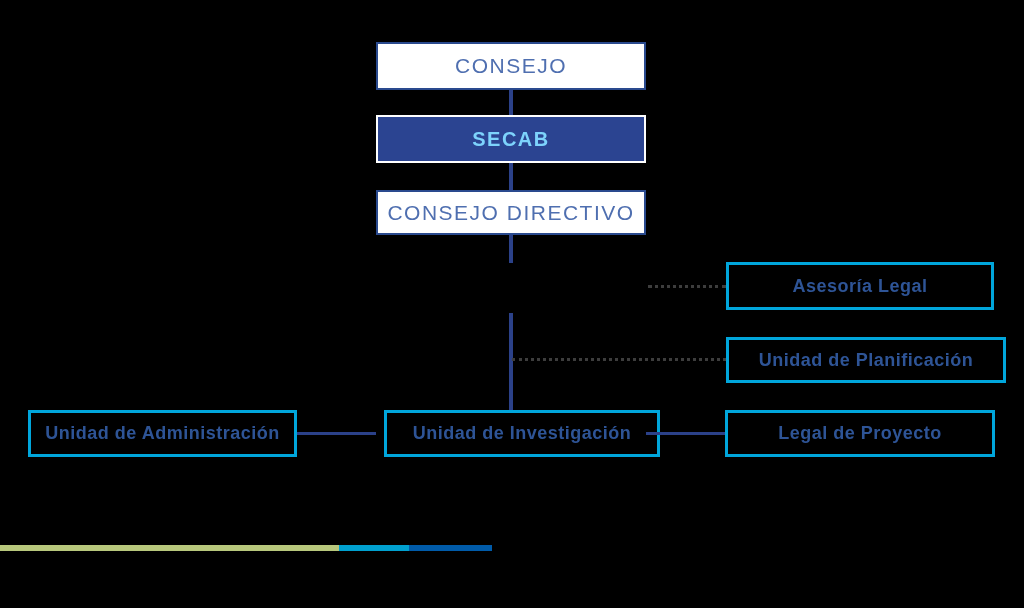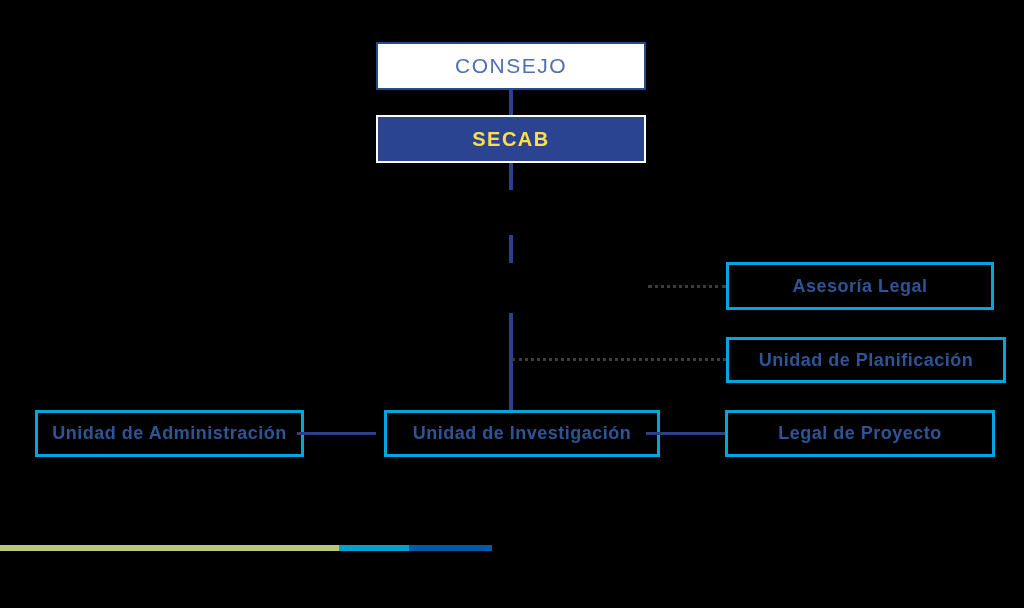--- a/index.html
+++ b/index.html
@@ -41,21 +41,21 @@
     background: #ffffff;
     border: 2px solid var(--navy-border);
     color: var(--text-blue);
     font-size: 21px;
     letter-spacing: 1.5px;
   }
   
   .box-navy {
     background: var(--navy-fill);
     border: 2px solid #ffffff;
-    color: #fde047;
+    color: #7dd3fc;
     font-weight: bold;
     font-size: 20px;
     letter-spacing: 1.5px;
   }
   
   .box-cyan {
     background: var(--cyan-fill);
     border: none;
     color: #ffffff;
     font-size: 18px;
@@ -93,27 +93,28 @@
 </style>
 </head>
 <body>
 
 <div class="canvas">
 
   <div class="node box-white" style="left:376px; top:42px;  width:270px; height:48px;">CONSEJO</div>
 
   <div class="node box-navy" style="left:376px; top:115px; width:270px; height:48px;">SECAB</div>
 
+  <div class="node box-white" style="left:376px; top:190px; width:270px; height:45px;">CONSEJO DIRECTIVO</div>
 
 
   <div class="node box-outline" style="left:726px; top:262px; width:268px; height:48px;">Asesoría Legal</div>
 
   <div class="node box-outline" style="left:726px; top:337px; width:280px; height:46px;">Unidad de Planificación</div>
 
-  <div class="node box-outline" style="left:28px;  top:410px; width:269px; height:47px;margin-left:7px;">Unidad de Administración</div>
+  <div class="node box-outline" style="left:28px;  top:410px; width:269px; height:47px;">Unidad de Administración</div>
 
   <div class="node box-outline" style="left:384px; top:410px; width:276px; height:47px;">Unidad de Investigación</div>
 
   <div class="node box-outline" style="left:725px; top:410px; width:270px; height:47px;">Legal de Proyecto</div>
 
   <div class="connector-v" style="left:509px; top:90px;  height:25px;"></div>
   <div class="connector-v" style="left:509px; top:163px; height:27px;"></div>
   <div class="connector-v" style="left:509px; top:235px; height:28px;"></div>
   <div class="connector-v" style="left:509px; top:313px; height:97px;"></div>
   <div class="connector-h" style="left:297px; top:432px; width:79px;"></div>

